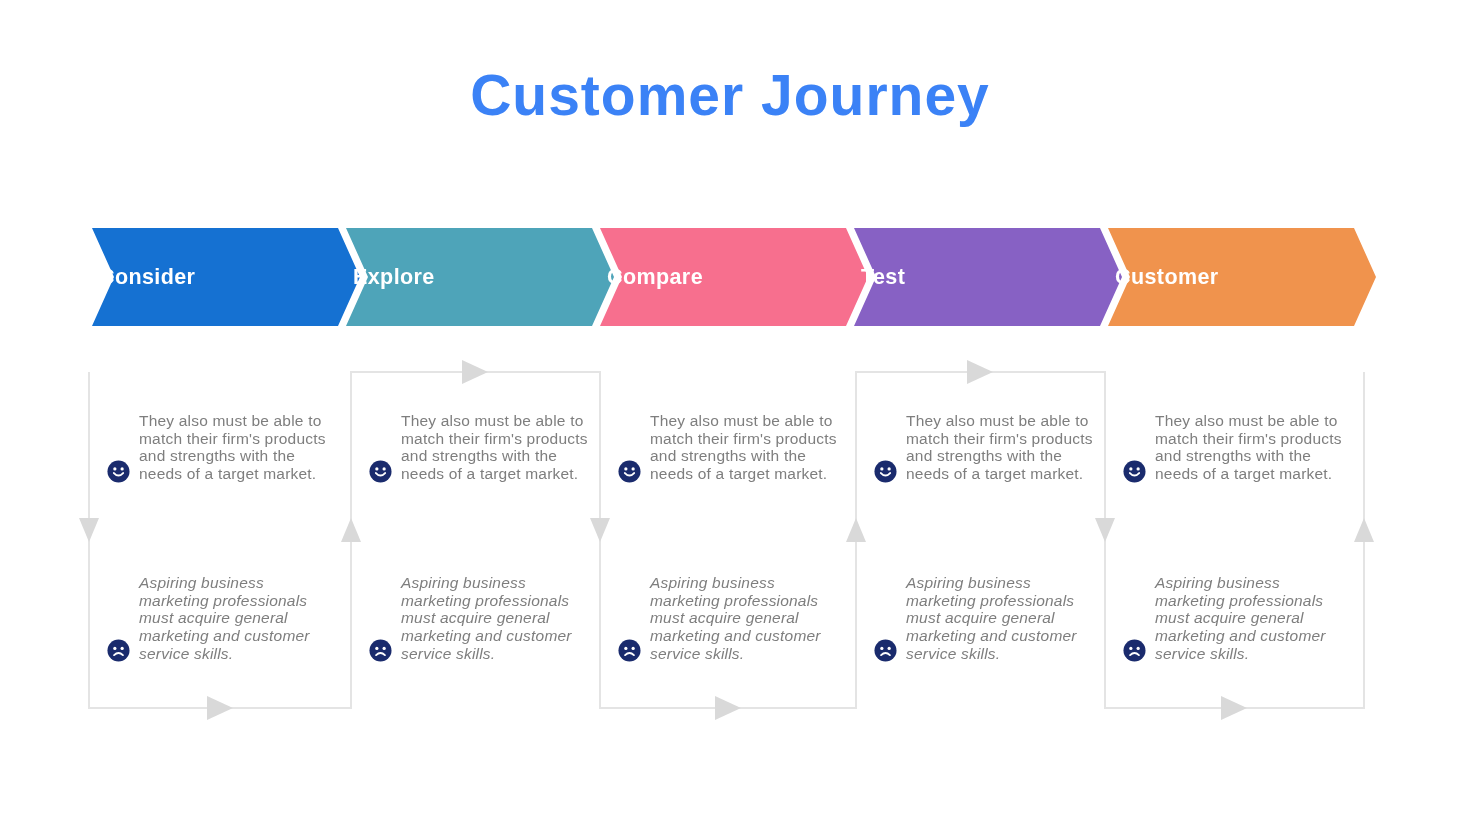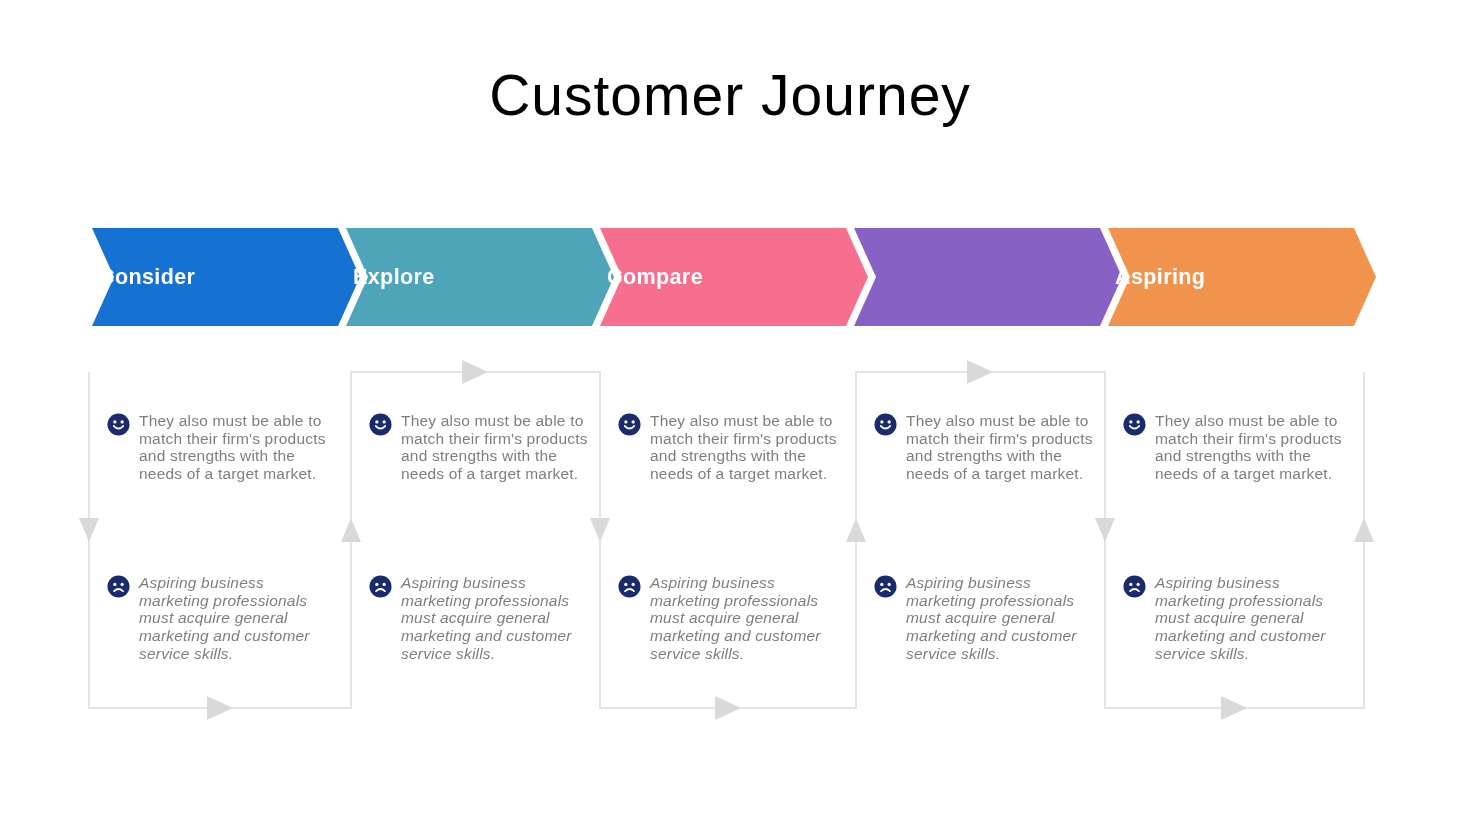--- a/index.html
+++ b/index.html
@@ -14,23 +14,23 @@
     overflow: hidden;
   }
 
   .page-title {
     position: absolute;
     top: 62px;
     left: 0;
     width: 100%;
     text-align: center;
     font-size: 57px;
-    font-weight: normal;
+    font-weight: bold;
     letter-spacing: 1px;
-    color: #000000;
+    color: #3b82f6;
   }
 
   
   .arrows-wrap {
     position: absolute;
     left: 88px;
     top: 228px;
     width: 1290px;
     height: 98px;
   }
@@ -72,21 +72,21 @@
   .cc-0 { left: 19px; }
   .cc-1 { left: 281px; }
   .cc-2 { left: 530px; }
   .cc-3 { left: 786px; }
   .cc-4 { left: 1035px; }
 
   .note {
     position: absolute;
     left: 0;
     display: flex;
-    align-items: flex-start;
+    align-items: flex-end;
     gap: 9px;
   }
   .note-happy { top: 40px; }
   .note-sad   { top: 202px; font-style: italic; }
   .note svg { flex-shrink: 0; margin-top: 1px; }
   .note-text {
     width: 188px;
     font-size: 15.5px;
     line-height: 1.14;
     color: #7E7E7E;
@@ -104,21 +104,22 @@
     <svg width="1290" height="98" viewBox="0 0 1290 98">
       <polygon fill="#1571D2" points="4,0 250,0 272,49 250,98 4,98 26,49"></polygon>
       <polygon fill="#4EA4B9" points="258,0 504,0 526,49 504,98 258,98 280,49"></polygon>
       <polygon fill="#F76F8E" points="512,0 758,0 780,49 758,98 512,98 534,49"></polygon>
       <polygon fill="#8761C4" points="766,0 1012,0 1034,49 1012,98 766,98 788,49"></polygon>
       <polygon fill="#F0934D" points="1020,0 1266,0 1288,49 1266,98 1020,98 1042,49"></polygon>
     </svg>
     <div class="stage-label sl-0">Consider</div>
     <div class="stage-label sl-2">Compare</div>
     <div class="stage-label sl-1">Explore</div>
-    <div class="stage-label sl-4">Aspiring</div>
+    <div class="stage-label sl-3">Test</div>
+    <div class="stage-label sl-4">Customer</div>
   </div>
 
   <div class="cards-wrap">
     <svg width="1277" height="336" viewBox="0 0 1277 336">
       <path d="M 1 0 V 336 H 263 V 0 H 512 V 336 H 768 V 0 H 1017 V 336 H 1276 V 0" fill="none" stroke="#E4E4E4" stroke-width="2"></path>
 
       <polygon fill="#D9D9D9" points="-9,146 11,146 1,170"></polygon>
       <polygon fill="#D9D9D9" points="253,170 273,170 263,146"></polygon>
       <polygon fill="#D9D9D9" points="502,146 522,146 512,170"></polygon>
       <polygon fill="#D9D9D9" points="758,170 778,170 768,146"></polygon>

